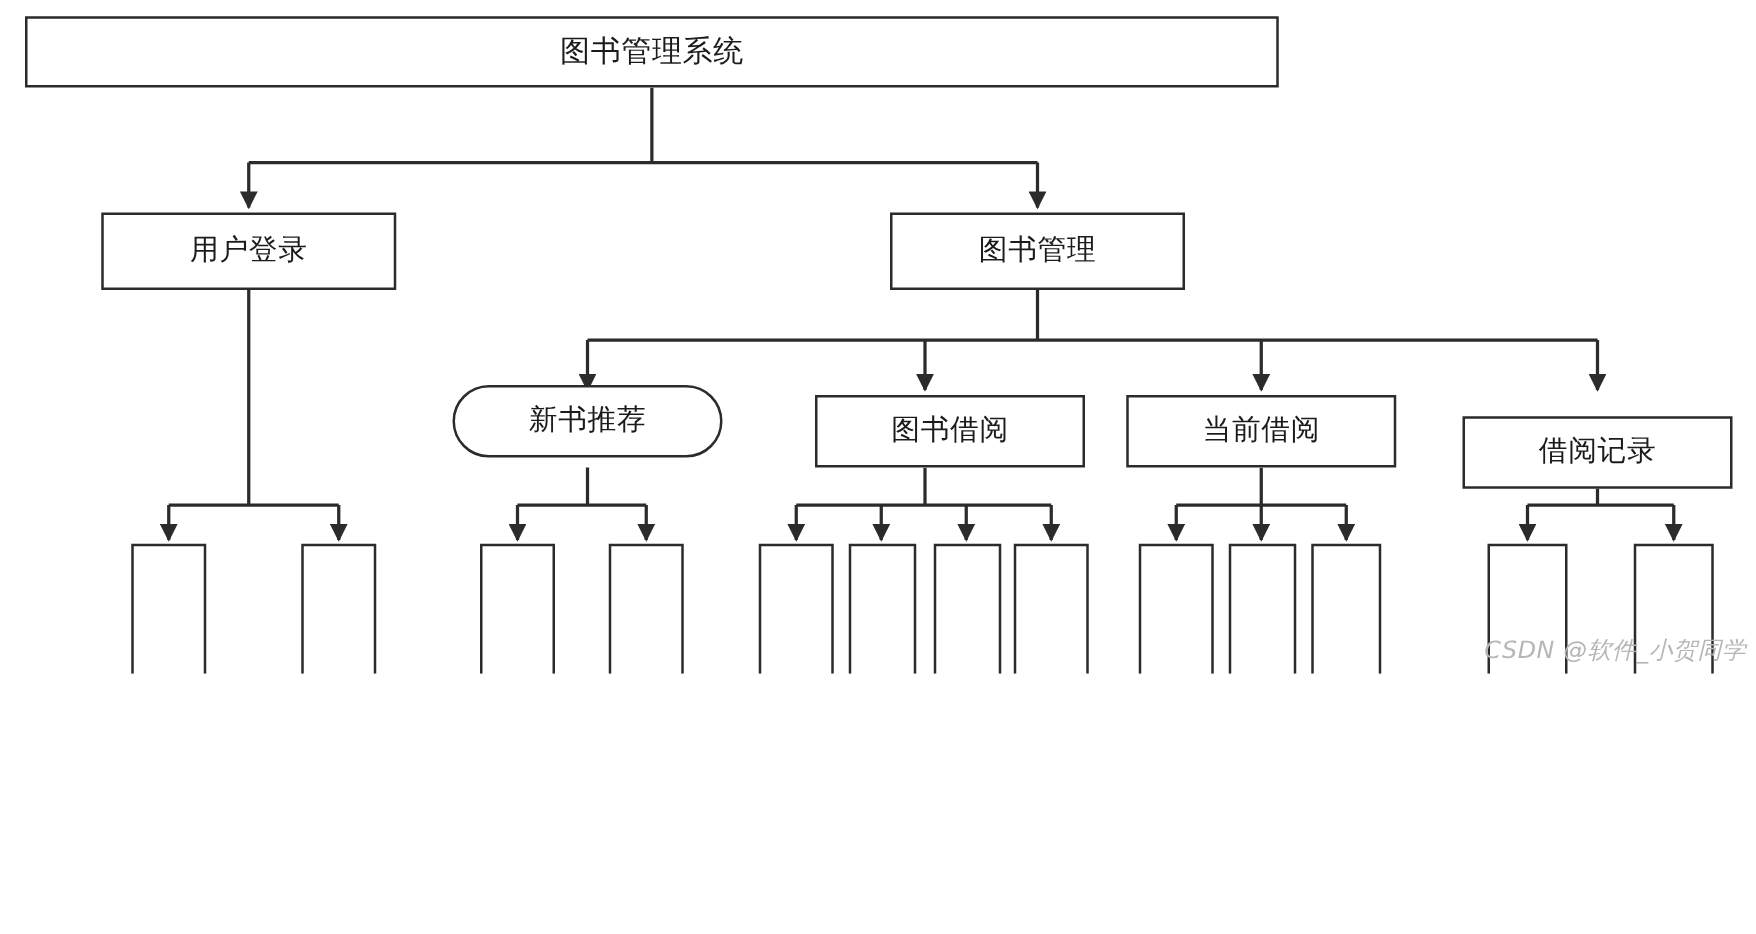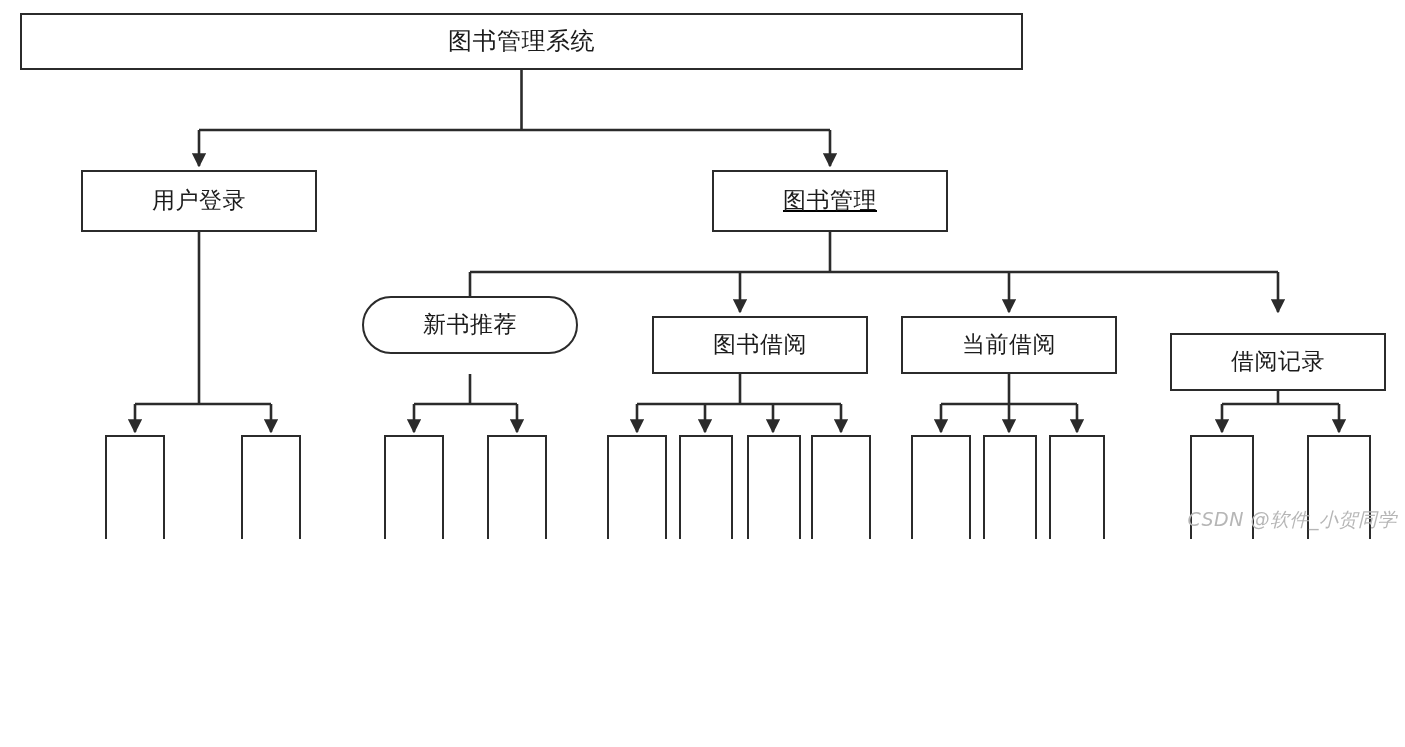--- a/index.html
+++ b/index.html
@@ -133,25 +133,25 @@
   </svg>
 
   <div class="node horiz root" style="left:20px; top:13px; width:1003px; height:57px;">
     <span class="label">图书管理系统</span>
   </div>
 
   <div class="node horiz" style="left:81px; top:170px; width:236px; height:62px;">
     <span class="label">用户登录</span>
   </div>
 
-  <div class="node horiz" style="left:712px; top:170px; width:236px; height:62px;text-decoration:underline;">
+  <div class="node horiz" style="left:712px; top:170px; width:236px; height:62px;">
     <span class="label">图书管理</span>
   </div>
 
-  <div class="node horiz" style="left:362px; top:296px; width:216px; height:58px;border-radius:29px;">
+  <div class="node horiz" style="left:362px; top:308px; width:216px; height:58px;border-radius:29px;">
     <span class="label">新书推荐</span>
   </div>
 
   <div class="node horiz" style="left:652px; top:316px; width:216px; height:58px;">
     <span class="label">图书借阅</span>
   </div>
 
   <div class="node horiz" style="left:901px; top:316px; width:216px; height:58px;align-items:center;">
     <span class="label">当前借阅</span>
   </div>

